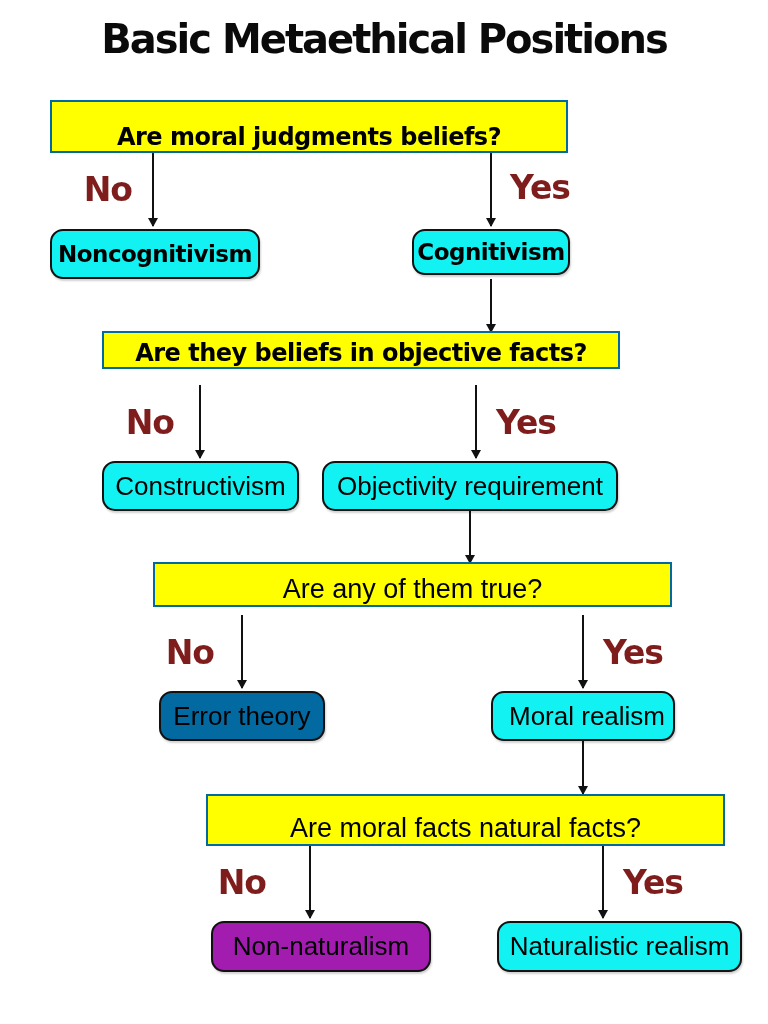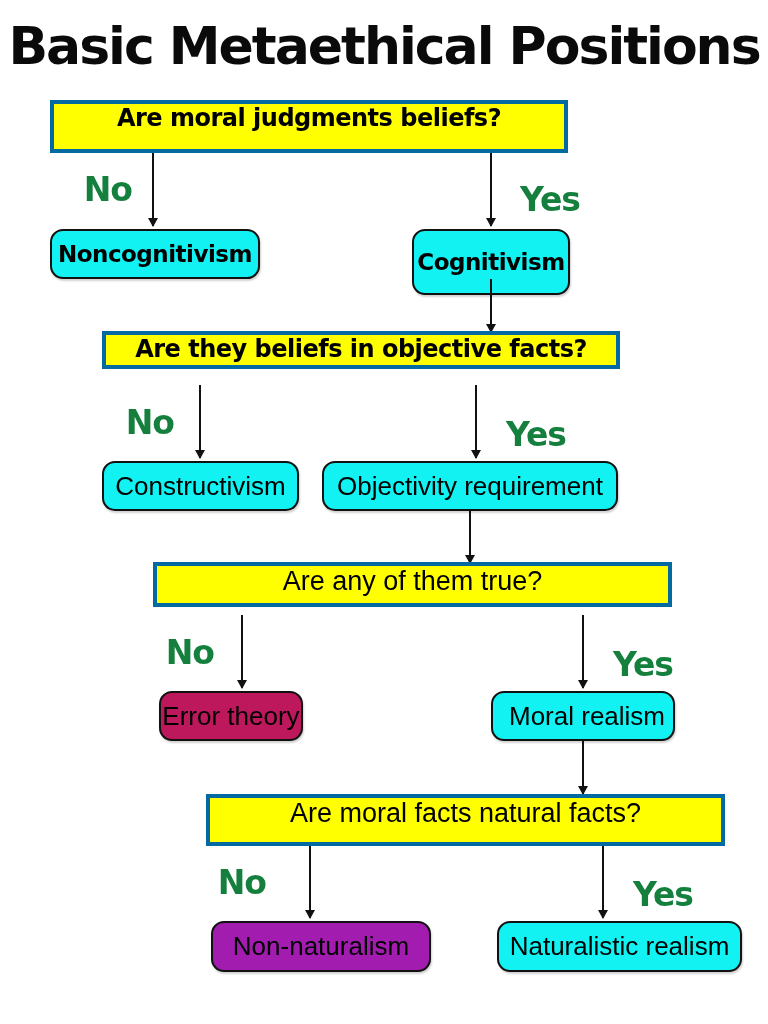--- a/index.html
+++ b/index.html
@@ -1,37 +1,37 @@
 <!DOCTYPE html>
 <html><head>
 <meta charset="utf-8">
 <style>
   html,body{margin:0;padding:0;background:#ffffff;}
   #canvas{position:relative;width:768px;height:1024px;background:#ffffff;overflow:hidden;
           font-family:"Liberation Sans",sans-serif;color:#000;}
 
   .page-title{position:absolute;left:0;top:16px;width:768px;text-align:center;
-              font-family:"DejaVu Sans",sans-serif;font-weight:700;font-size:52px;
+              font-family:"DejaVu Sans",sans-serif;font-weight:700;font-size:40px;
               letter-spacing:-2px;color:#0a0a0a;}
 
-  .q-box{position:absolute;border:4px solid #0369a1;box-sizing:border-box;
-         display:flex;align-items:flex-start;justify-content:center;text-align:center;}
+  .q-box{position:absolute;border:2px solid #0369a1;box-sizing:border-box;
+         display:flex;align-items:flex-end;justify-content:center;text-align:center;}
   .a-box{position:absolute;border:2px solid #111;box-sizing:border-box;border-radius:13px;
          display:flex;align-items:center;justify-content:center;text-align:center;
          box-shadow:1px 2px 2px rgba(0,0,0,0.18);}
 
   .q-text-round{font-family:"DejaVu Sans",sans-serif;font-weight:700;font-size:24px;letter-spacing:-0.5px;}
   .q-text-plain{font-family:"Liberation Sans",sans-serif;font-weight:400;font-size:27px;}
   .a-text-round{font-family:"DejaVu Sans",sans-serif;font-weight:700;font-size:23px;letter-spacing:-0.5px;}
   .a-text-plain{font-family:"Liberation Sans",sans-serif;font-weight:400;font-size:26px;}
 
   .branch-label{position:absolute;font-family:"DejaVu Sans",sans-serif;font-weight:700;
-                font-size:33px;color:#15803d;letter-spacing:-1px;}
+                font-size:33px;color:#7f1d1d;letter-spacing:-1px;}
   .lbl-right{text-align:right;}
-  .lbl-left{text-align:right;margin-top:12px;}
+  .lbl-left{text-align:center;}
 
   .arrow{position:absolute;width:2px;background:#111;}
   .arrow::after{content:"";position:absolute;bottom:-1px;left:-4px;width:0;height:0;
                 border-left:5px solid transparent;border-right:5px solid transparent;
                 border-top:9px solid #111;}
 </style>
 </head>
 <body>
 
 <div id="canvas">
@@ -41,21 +41,21 @@
   <div class="q-box q-text-round" style="left: 50px; top: 100px; width: 518px; height: 53px; background: rgb(255, 255, 0);">
     <span>Are moral judgments beliefs?</span>
   </div>
   <div class="branch-label lbl-right" style="left:70px;top:170px;width:62px;">No</div>
   <div class="arrow" style="left: 152px; top: 153px; height: 73px; background: rgb(17, 17, 17);"></div>
   <div class="branch-label lbl-left" style="left:500px;top:168px;width:80px;">Yes</div>
   <div class="arrow" style="left: 490px; top: 153px; height: 73px; background: rgb(17, 17, 17);"></div>
   <div class="a-box a-text-round" style="left: 50px; top: 229px; width: 210px; height: 50px; background: rgb(18, 242, 242);">
     <span>Noncognitivism</span>
   </div>
-  <div class="a-box a-text-round" style="left: 412px; top: 229px; width: 158px; height: 66px; background: rgb(18, 242, 242);">
+  <div class="a-box a-text-round" style="left: 412px; top: 229px; width: 158px; height: 46px; background: rgb(18, 242, 242);">
     <span>Cognitivism</span>
   </div>
   <div class="arrow" style="left: 490px; top: 279px; height: 53px; background: rgb(17, 17, 17);"></div>
 
   <div class="q-box q-text-round" style="left: 102px; top: 331px; width: 518px; height: 38px; background: rgb(255, 255, 0);">
     <span>Are they beliefs in objective facts?</span>
   </div>
   <div class="branch-label lbl-right" style="left:112px;top:403px;width:62px;">No</div>
   <div class="arrow" style="left: 199px; top: 385px; height: 73px; background: rgb(17, 17, 17);"></div>
   <div class="branch-label lbl-left" style="left:486px;top:403px;width:80px;">Yes</div>
@@ -68,21 +68,21 @@
   </div>
   <div class="arrow" style="left: 469px; top: 511px; height: 52px; background: rgb(17, 17, 17);"></div>
 
   <div class="q-box q-text-plain" style="left: 153px; top: 562px; width: 519px; height: 45px; background: rgb(255, 255, 0);">
     <span>Are any of them true?</span>
   </div>
   <div class="branch-label lbl-right" style="left:152px;top:633px;width:62px;">No</div>
   <div class="arrow" style="left: 241px; top: 615px; height: 73px; background: rgb(17, 17, 17);"></div>
   <div class="branch-label lbl-left" style="left:593px;top:633px;width:80px;">Yes</div>
   <div class="arrow" style="left: 582px; top: 615px; height: 73px; background: rgb(17, 17, 17);"></div>
-  <div class="a-box a-text-plain" style="left: 159px; top: 691px; width: 144px; height: 50px; background: #be185d;">
+  <div class="a-box a-text-plain" style="left: 159px; top: 691px; width: 166px; height: 50px; background: #0369a1;">
     <span>Error theory</span>
   </div>
   <div class="a-box a-text-plain" style="left: 491px; top: 691px; width: 184px; height: 50px; background: rgb(18, 242, 242); padding-left: 8px;">
     <span>Moral realism</span>
   </div>
   <div class="arrow" style="left: 582px; top: 741px; height: 53px; background: rgb(17, 17, 17);"></div>
 
   <div class="q-box q-text-plain" style="left: 206px; top: 794px; width: 519px; height: 52px; background: rgb(255, 255, 0);">
     <span>Are moral facts natural facts?</span>
   </div>

